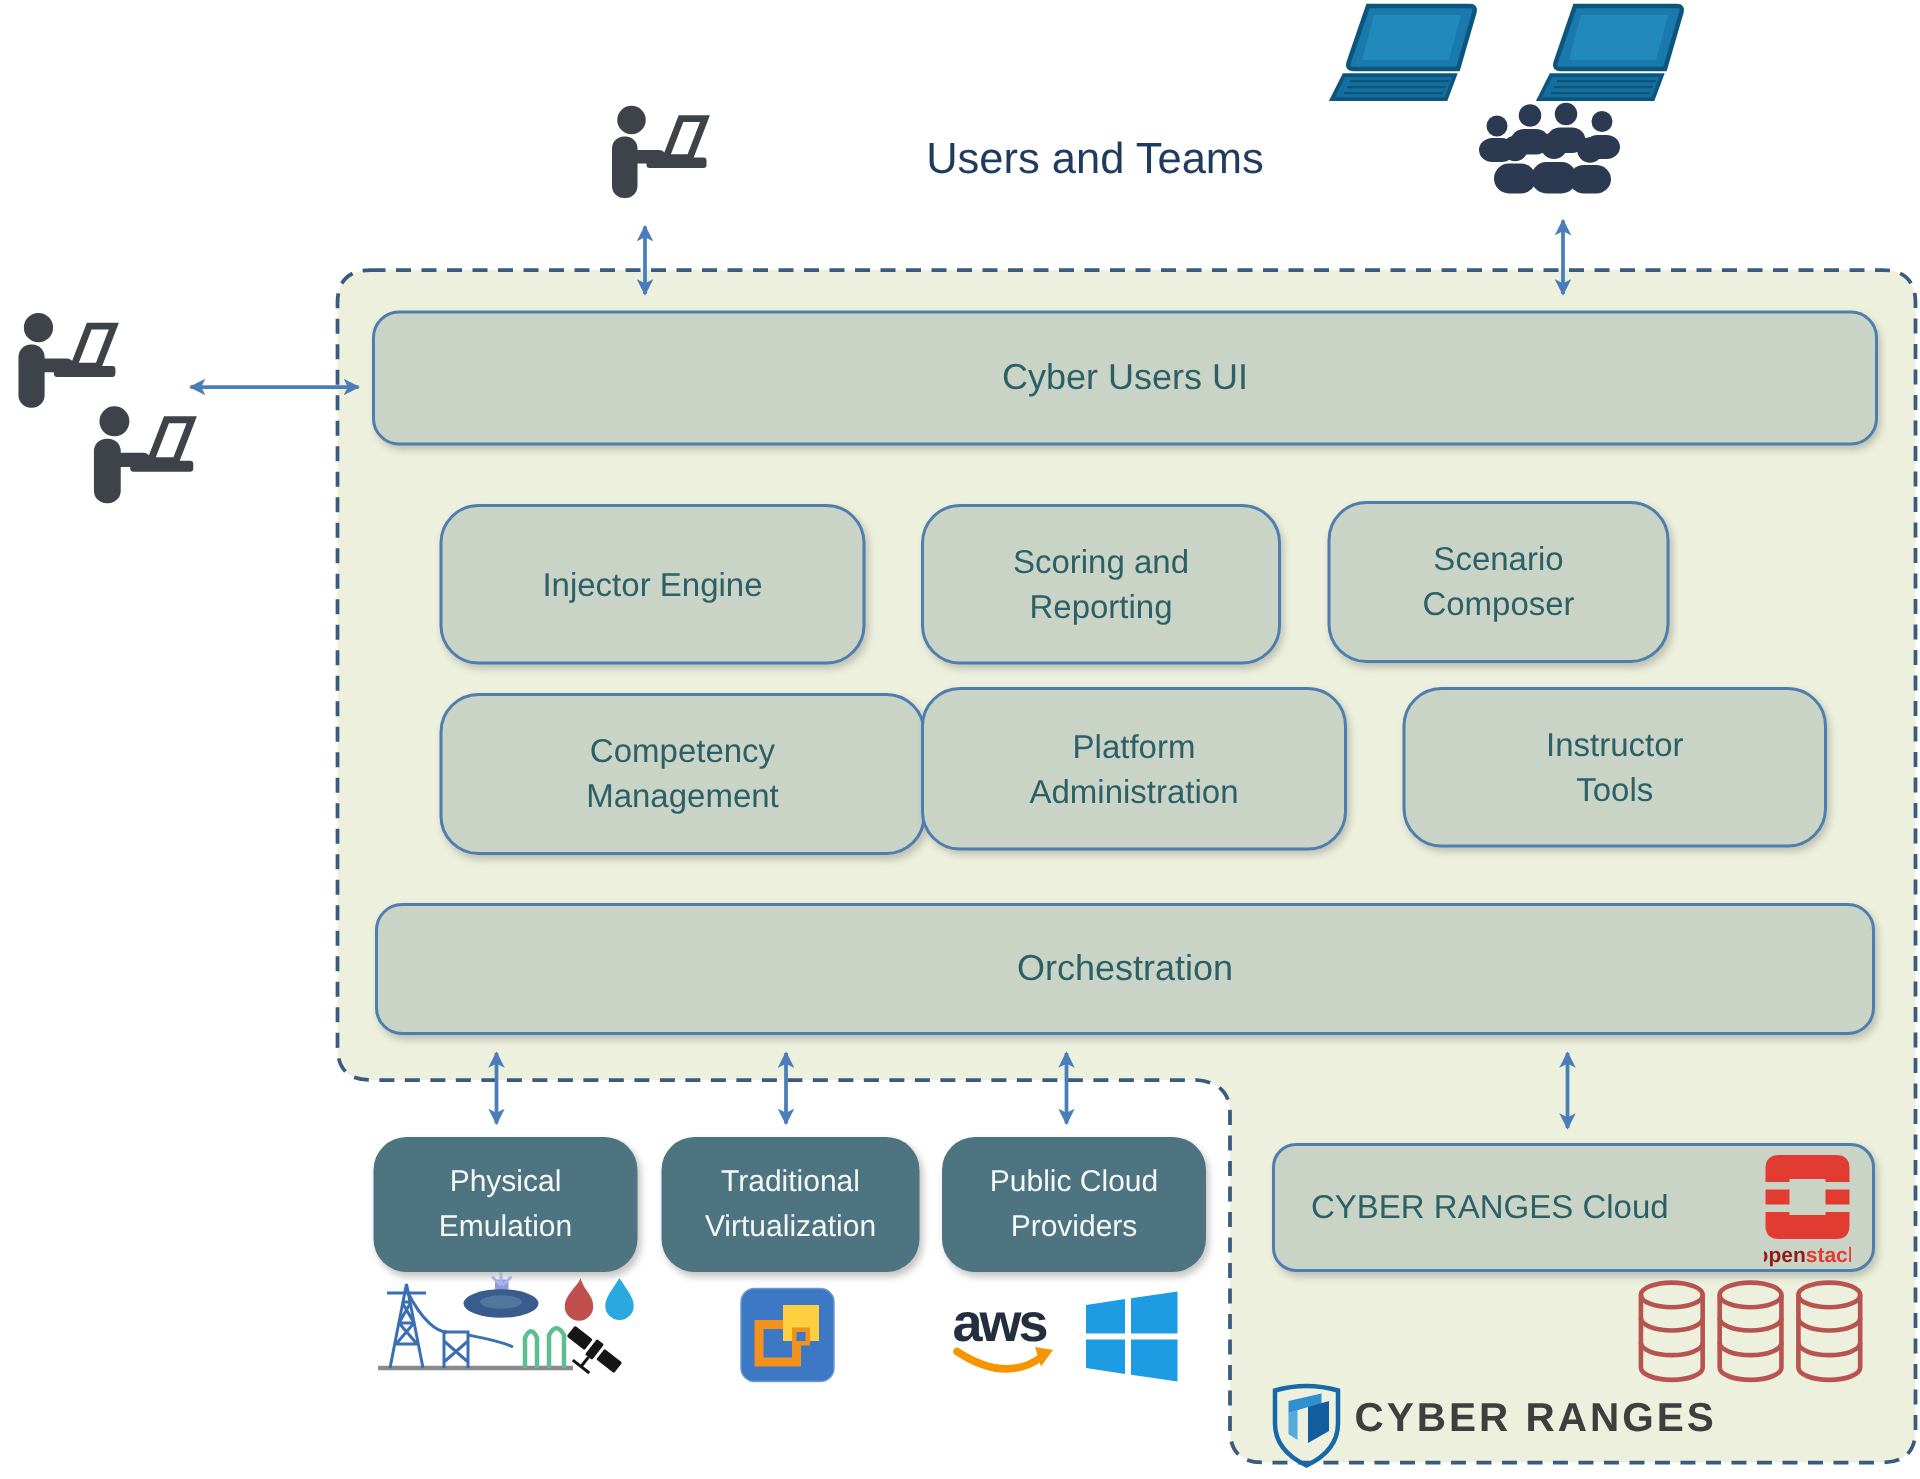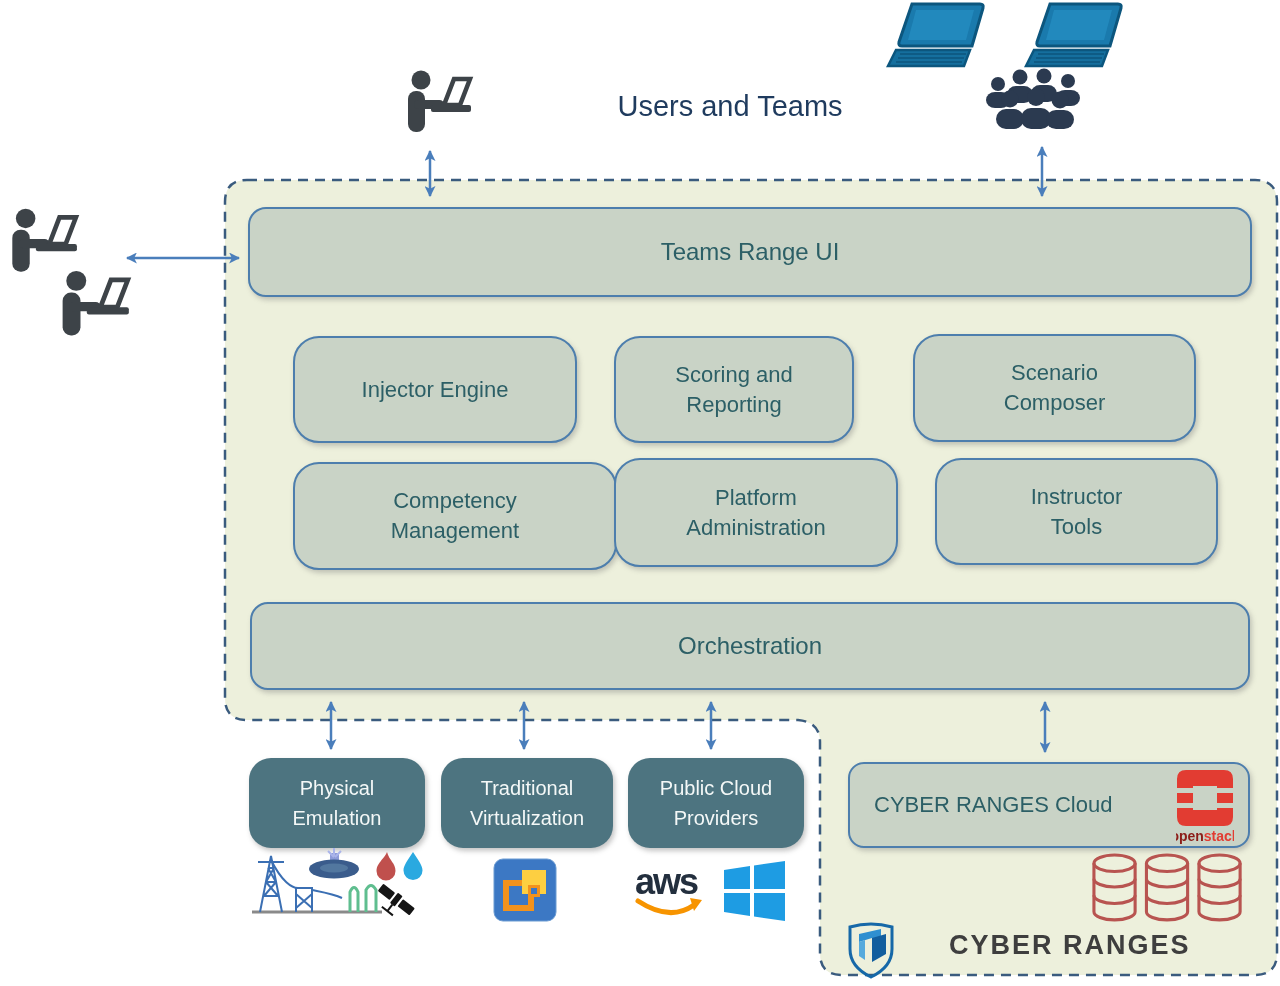--- a/index.html
+++ b/index.html
@@ -27,21 +27,21 @@
     box-sizing:border-box;display:flex;align-items:center;
     color:#2c5f66;font-size:22px;box-shadow:2px 3px 5px rgba(110,110,110,.35);
   }
   .cloudbox .label{padding-left:24px;}
   .heading{
     position:absolute;z-index:2;left:565px;top:90px;width:330px;text-align:center;
     color:#1f3b5e;font-size:29px;
   }
   .brand-text{
     position:absolute;z-index:2;left:903px;top:930px;
-    color:#3e3e3e;font-size:27px;font-weight:bold;letter-spacing:2px;margin-left:46px;
+    color:#3e3e3e;font-size:27px;font-weight:bold;letter-spacing:2px;
   }
   .icon{position:absolute;z-index:2;}
 </style>
 </head>
 <body>
 
 <div id="canvas">
 
   <svg class="bg-layer" width="1280" height="986" viewBox="0 0 1280 986">
     <defs>
@@ -108,32 +108,32 @@
         <rect x="66" y="44" width="28" height="19" rx="10"></rect>
     </g>
   </svg>
 
   <svg class="icon" style="left:0px;top:206px" width="136" height="132" viewBox="0 0 136 132">
     <use href="#person-laptop" width="80" height="66" x="0" y="2"></use>
     <use href="#person-laptop" width="82" height="68" x="50" y="64"></use>
   </svg>
 
   <div class="panel bar" style="left:248px;top:207px;width:1004px;height:90px">
-    <span>Teams Range UI</span>
+    <span>Cyber Users UI</span>
   </div>
 
   <div class="panel module" style="left:293px;top:336px;width:284px;height:107px">
     <span>Injector Engine</span>
     <span></span>
   </div>
   <div class="panel module" style="left:614px;top:336px;width:240px;height:107px">
     <span>Scoring and</span>
     <span>Reporting</span>
   </div>
-  <div class="panel module" style="left:913px;top:334px;width:283px;height:108px">
+  <div class="panel module" style="left:885px;top:334px;width:228px;height:108px">
     <span>Scenario</span>
     <span>Composer</span>
   </div>
   <div class="panel module" style="left:293px;top:462px;width:324px;height:108px">
     <span>Competency</span>
     <span>Management</span>
   </div>
   <div class="panel module" style="left:614px;top:458px;width:284px;height:109px">
     <span>Platform</span>
     <span>Administration</span>

